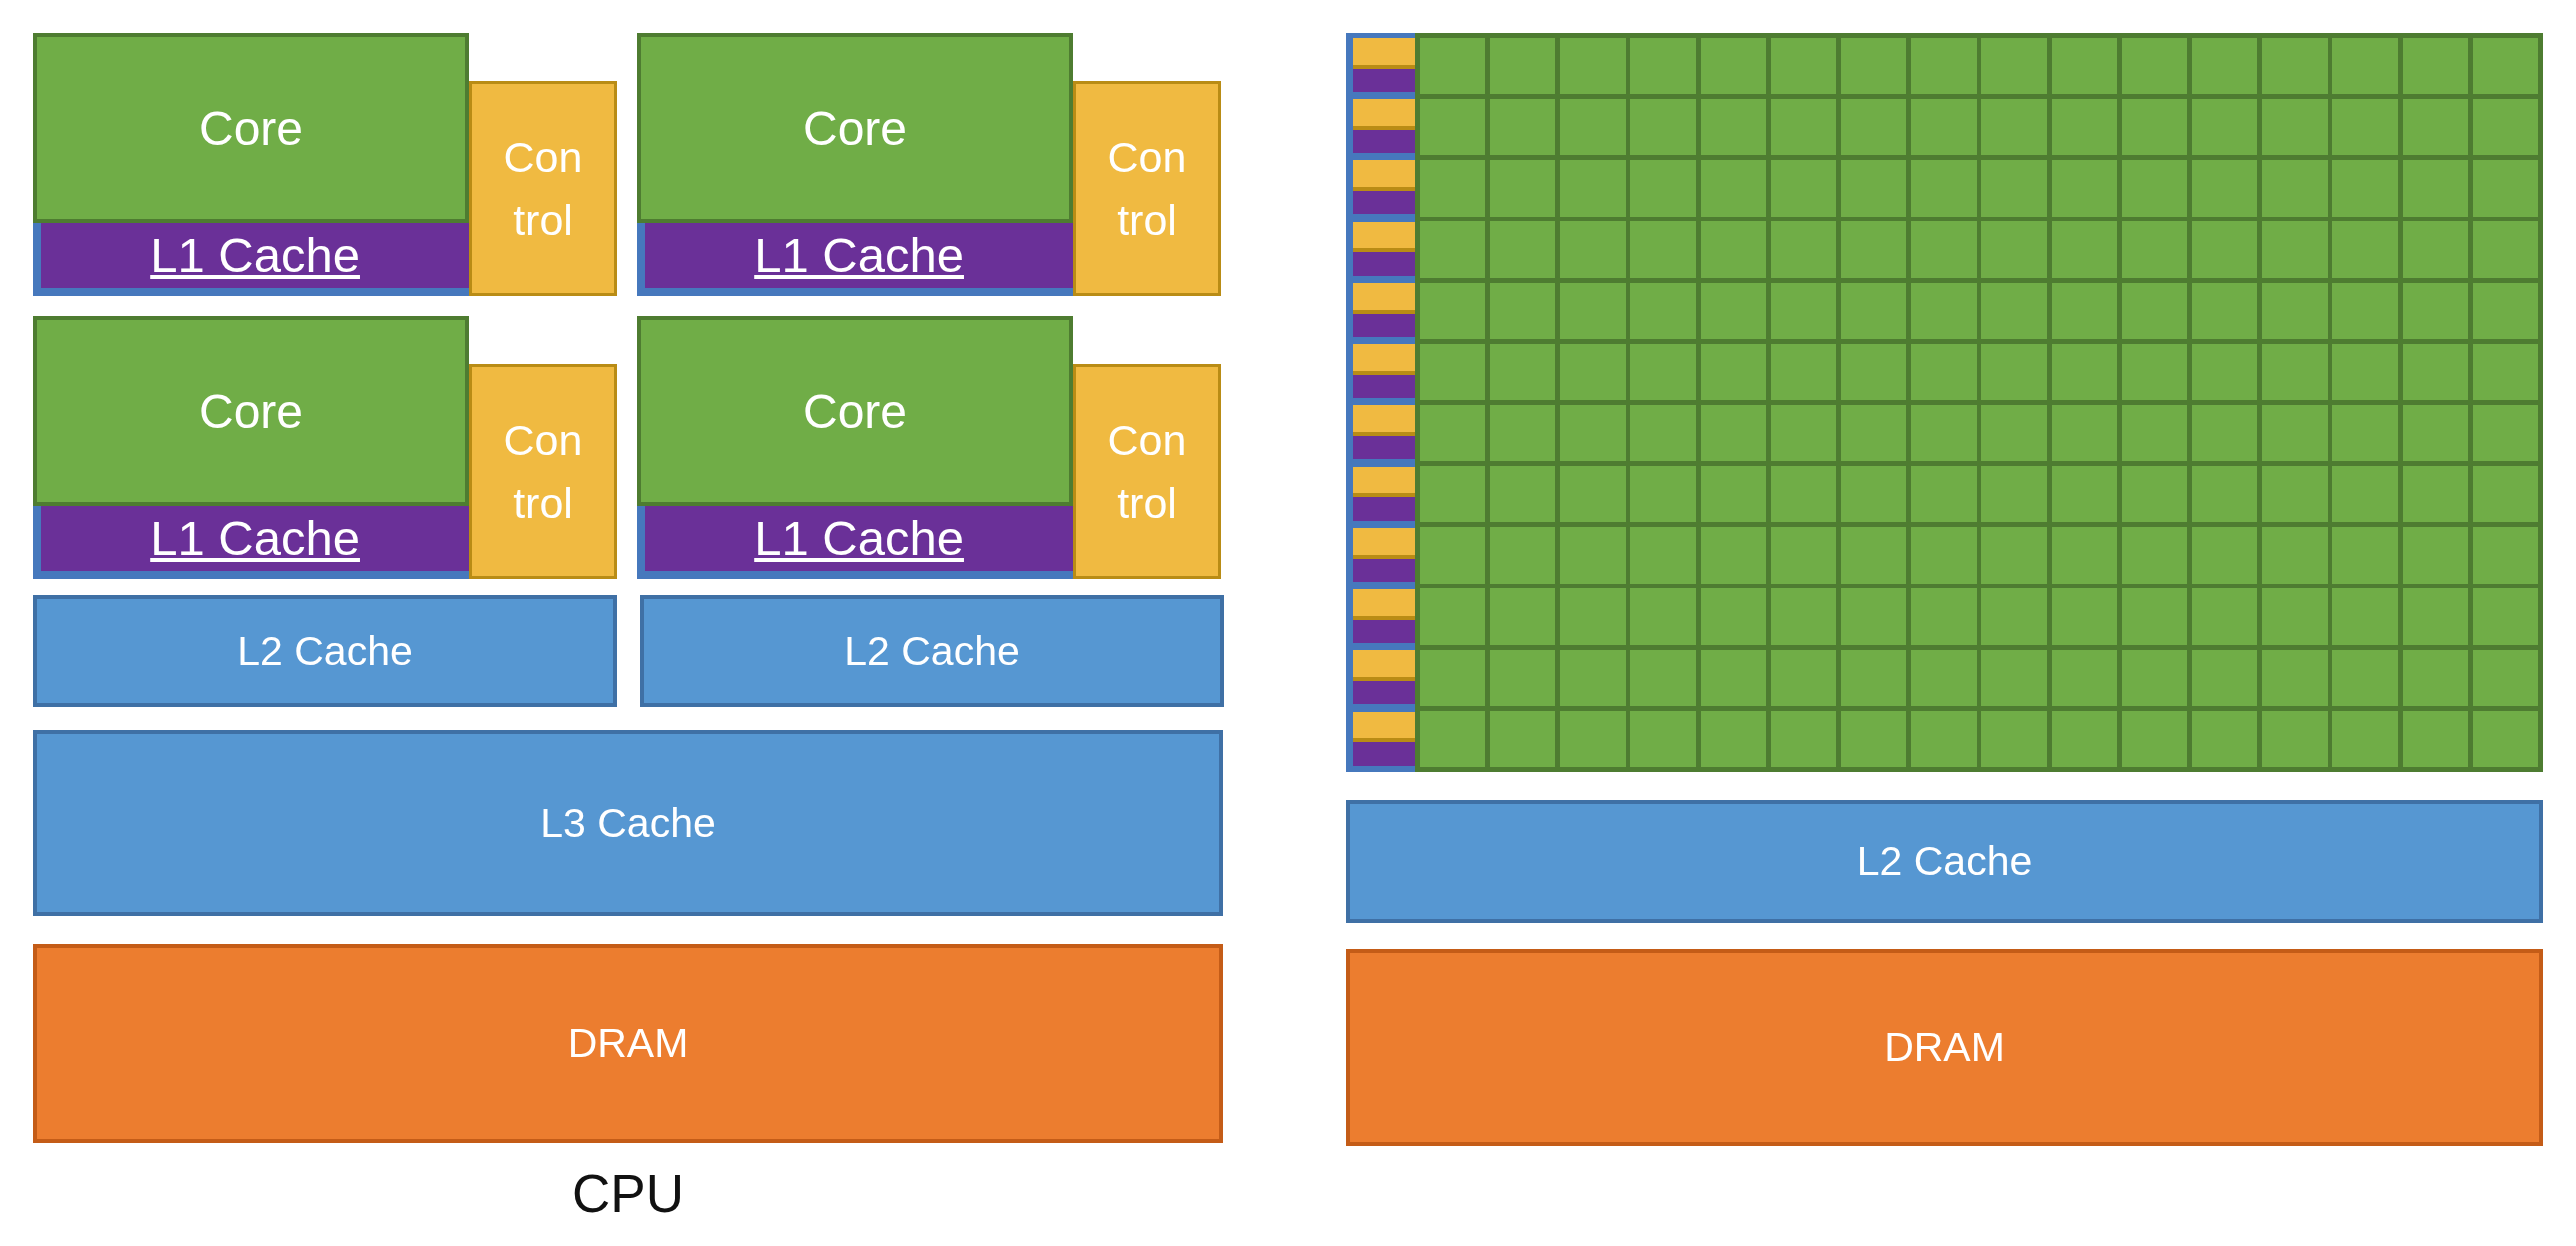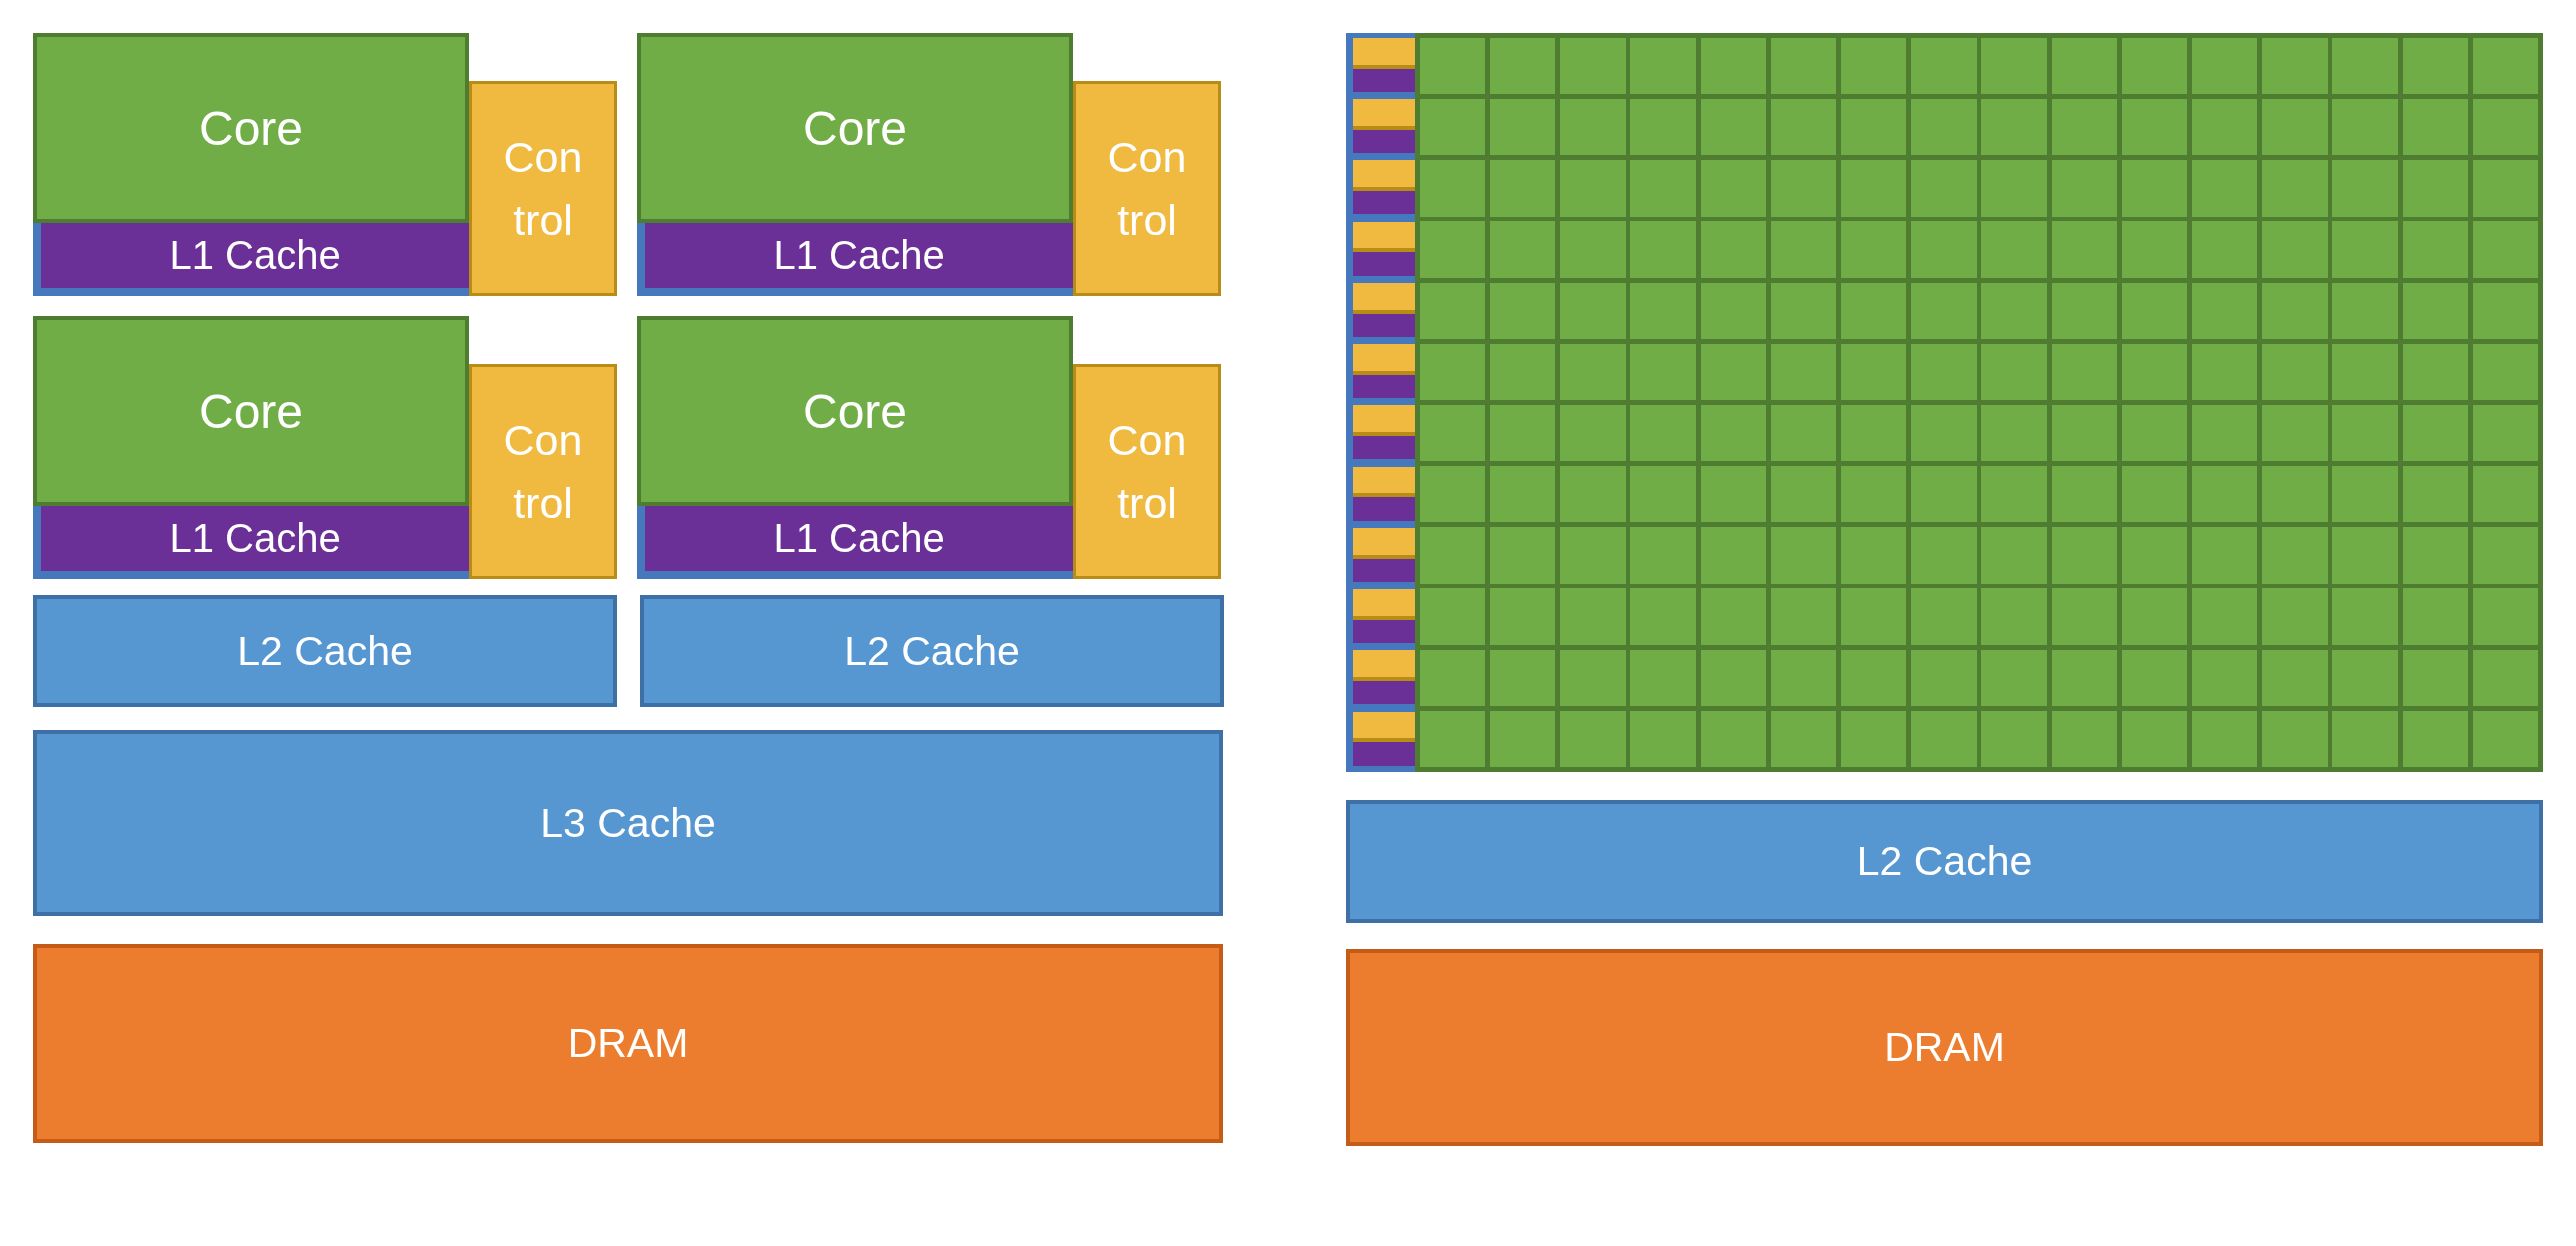--- a/index.html
+++ b/index.html
@@ -46,21 +46,21 @@
   .l1-row {
     grid-column: 1; grid-row: 2;
     background: var(--strip-blue);
     padding: 0 0 8.2px 8.2px;
     display: flex;
   }
   .l1-bar {
     flex: 1;
     background: var(--cache-purple);
     display: flex; align-items: center; justify-content: center;
-    color: var(--label-white); font-size: 40px;
+    color: var(--label-white); font-size: 49px; text-decoration: underline;
   }
   .l2-row {
     margin-top: 16.4px;
     display: grid;
     grid-template-columns: 584px 584px;
     column-gap: 23px;
   }
   .bar {
     display: flex; align-items: center; justify-content: center;
     color: var(--label-white); font-size: 41px;
@@ -158,20 +158,21 @@
       <div class="l1-bar">L1 Cache</div>
     </div>
   </div>
 </div>
     <div class="l2-row">
       <div class="bar blue l2-bar">L2 Cache</div>
       <div class="bar blue l2-bar">L2 Cache</div>
     </div>
     <div class="bar blue l3-bar">L3 Cache</div>
     <div class="bar orange dram-bar">DRAM</div>
+    <div class="caption">CPU</div>
   </section>
 
   <section class="panel gpu">
     <div class="gpu-grid-wrap">
       <div class="gpu-strip">
           <div class="gpu-pair">
             <div class="gpu-control-block"></div>
             <div class="gpu-l1-block"></div>
           </div>
           <div class="gpu-pair">

